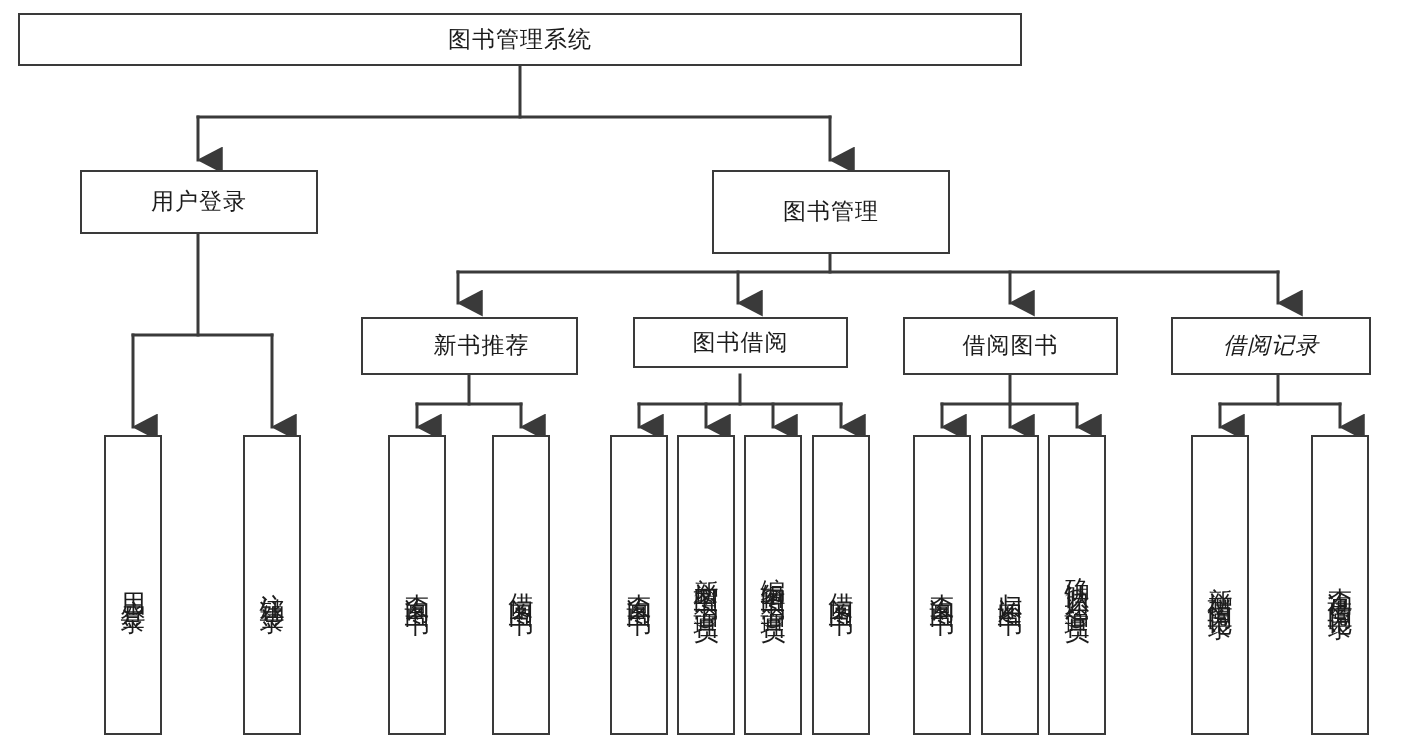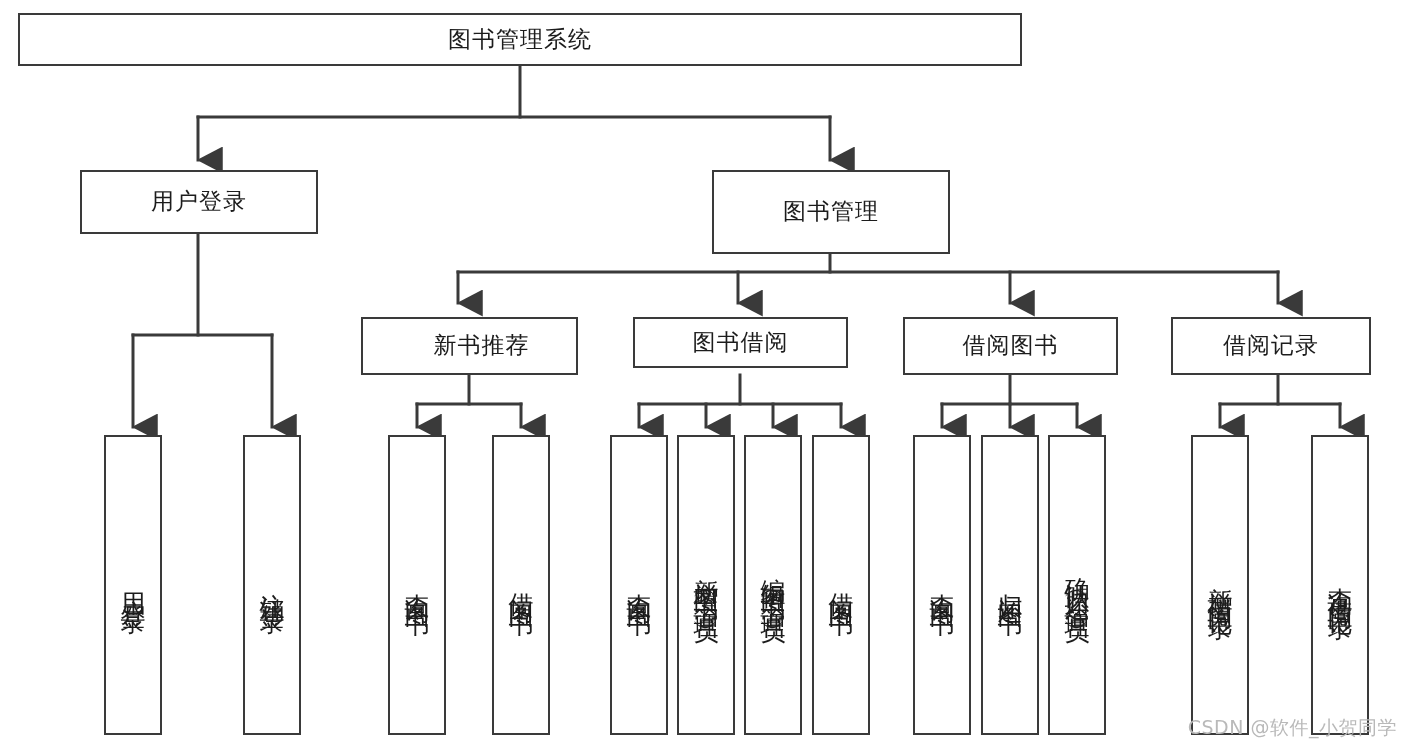--- a/index.html
+++ b/index.html
@@ -145,21 +145,21 @@
   </div>
 
   <div class="node horiz" style="left:633px; top:317px; width:215px; height:51px;">
     <span class="hlabel">图书借阅</span>
   </div>
 
   <div class="node horiz" style="left:903px; top:317px; width:215px; height:58px;">
     <span class="hlabel">借阅图书</span>
   </div>
 
-  <div class="node horiz" style="left:1171px; top:317px; width:200px; height:58px;">
+  <div class="node horiz" style="left:1171px; top:317px; width:200px; height:58px;font-style:italic;">
     <span class="hlabel">借阅记录</span>
   </div>
 
   <div class="node vert" style="left:104px; top:435px; width:58px; height:300px;">
     <span class="vlabel">用户登录</span>
   </div>
   <div class="node vert" style="left:243px; top:435px; width:58px; height:300px;">
     <span class="vlabel">注销登录</span>
   </div>
 
@@ -193,15 +193,14 @@
     <span class="vlabel">确认归还（管理员）</span>
   </div>
 
   <div class="node vert" style="left:1191px; top:435px; width:58px; height:300px;">
     <span class="vlabel">新增借阅记录</span>
   </div>
   <div class="node vert" style="left:1311px; top:435px; width:58px; height:300px;">
     <span class="vlabel">查询借阅记录</span>
   </div>
 
-  <div id="watermark">CSDN @软件_小贺同学</div>
 
 </div>
 
 </body></html>

